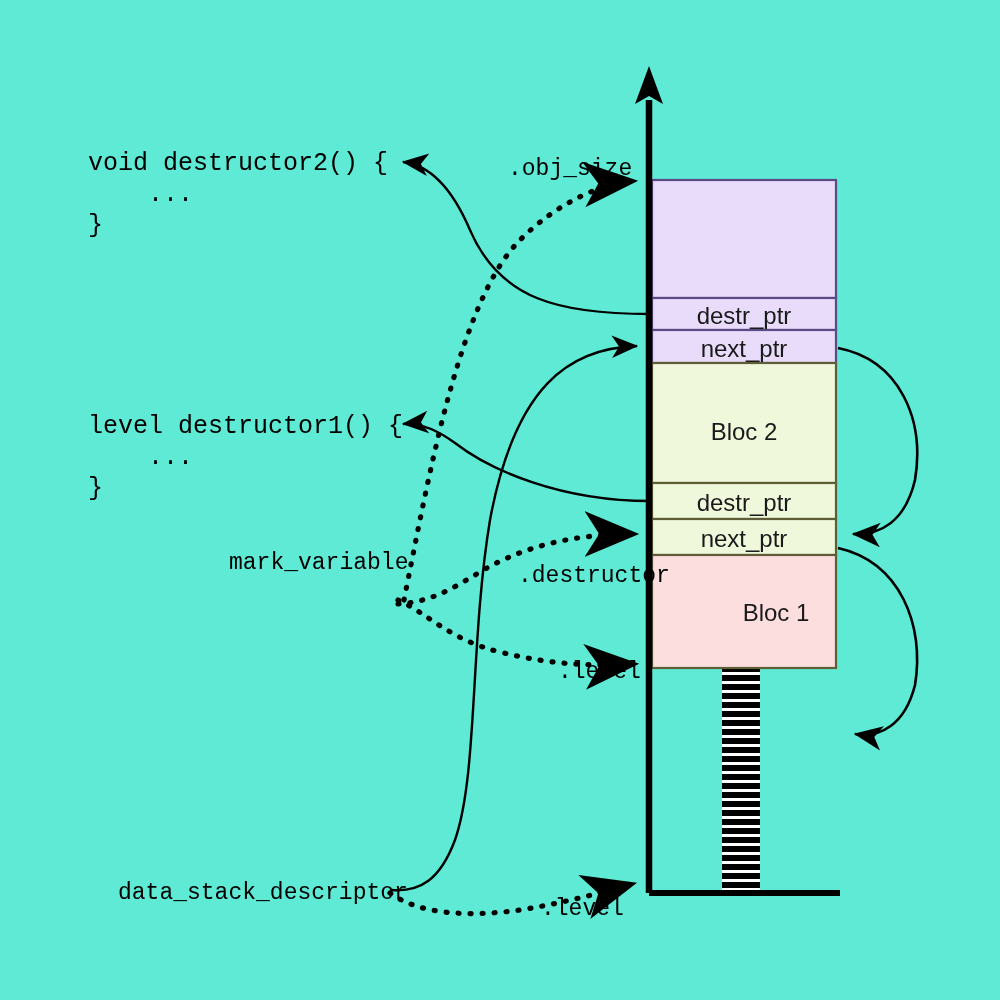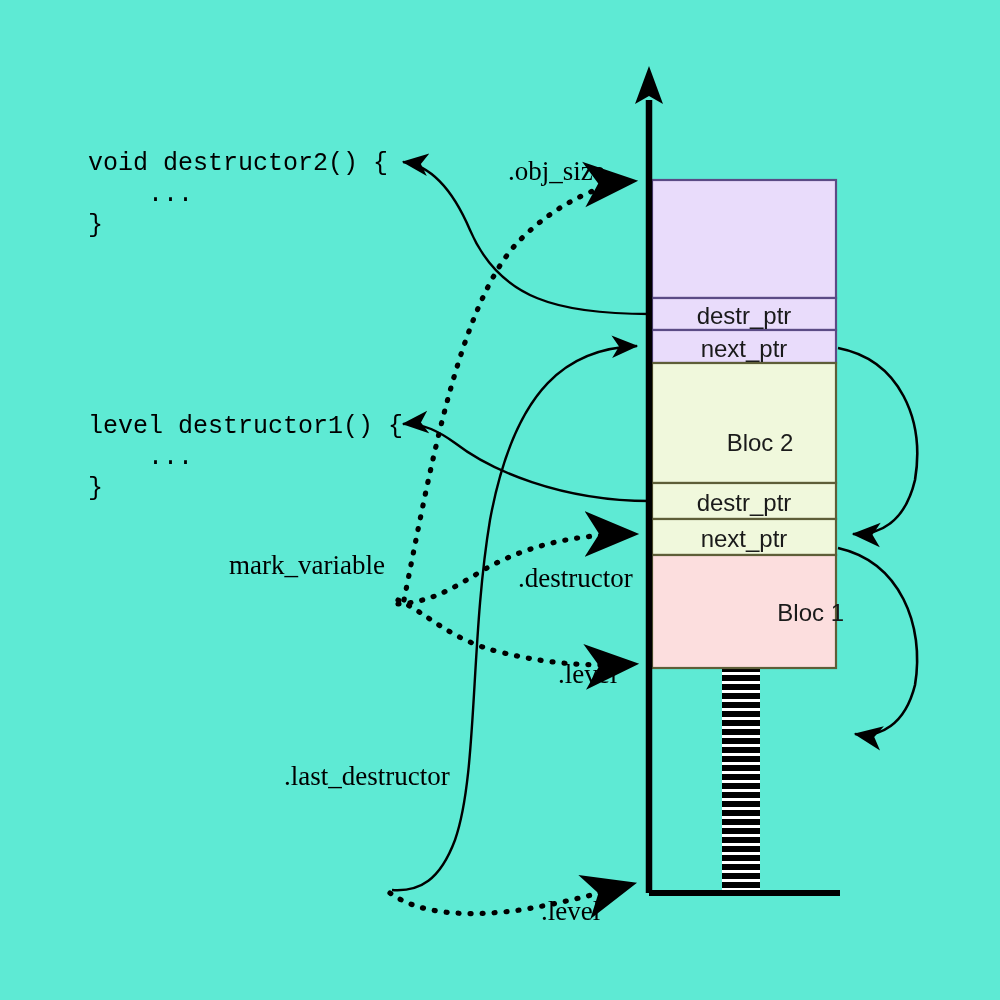--- a/index.html
+++ b/index.html
@@ -27,22 +27,22 @@
     position: absolute;
     font-family: "Liberation Mono", monospace;
     font-size: 25px;
     line-height: 31px;
     color: #000000;
     white-space: pre;
     letter-spacing: 0px;
   }
   .label {
     position: absolute;
-    font-family: Liberation Serif, serif;
-    font-size: 27px;
+    font-family: Liberation Mono, monospace;
+    font-size: 23px;
     color: #000000;
     white-space: nowrap;
   }
   .cell-label {
     position: absolute;
     font-family: "Liberation Sans", sans-serif;
     font-size: 24px;
     color: #1a1a1a;
     white-space: nowrap;
     text-align: center;
@@ -146,34 +146,34 @@
 
   <div class="code-block" style="left:88px; top:411px;">level destructor1() {
     ...
 }</div>
 
 
   <div class="cell-label" style="left:652px; top:302px; width:184px;">destr_ptr</div>
 
   <div class="cell-label" style="left:652px; top:335px; width:184px;">next_ptr</div>
 
-  <div class="block-label" style="left:652px; top:429px; width:184px;margin-left:16px;">Bloc 2</div>
+  <div class="block-label" style="left:652px; top:418px; width:184px;">Bloc 2</div>
 
   <div class="cell-label" style="left:652px; top:489px; width:184px;">destr_ptr</div>
 
   <div class="cell-label" style="left:652px; top:525px; width:184px;">next_ptr</div>
 
-  <div class="block-label" style="left:660px; top:599px; width:184px;text-align:right;">Bloc 1</div>
+  <div class="block-label" style="left:684px; top:599px; width:184px;">Bloc 1</div>
 
   <div class="label" style="left:508px; top:156px;">.obj_size</div>
 
   <div class="label" style="left:518px; top:563px;">.destructor</div>
 
   <div class="label" style="left:558px; top:659px;">.level</div>
 
-  <div class="label" style="left:284px; top:761px;">.last_destructor</div>
 
   <div class="label" style="left:541px; top:896px;">.level</div>
 
   <div class="label" style="left:229px; top:550px;">mark_variable</div>
 
+  <div class="label" style="left:118px; top:880px;">data_stack_descriptor</div>
 
 </div>
 
 </body></html>

